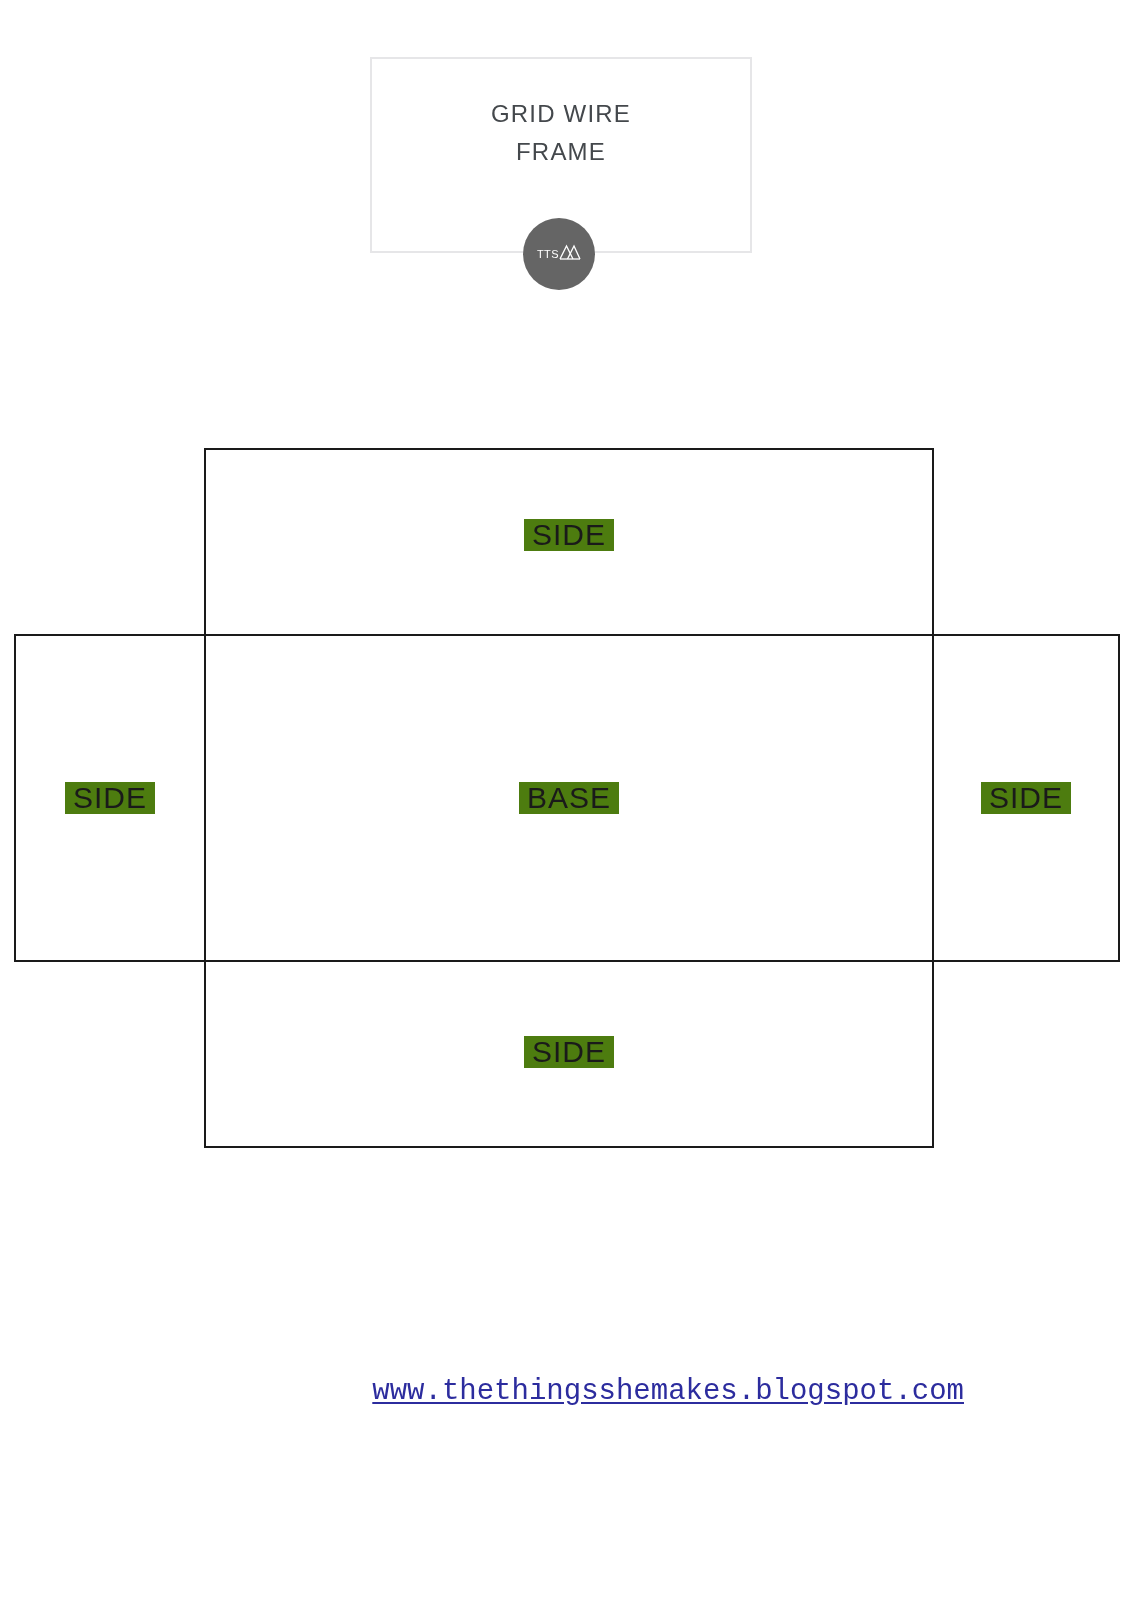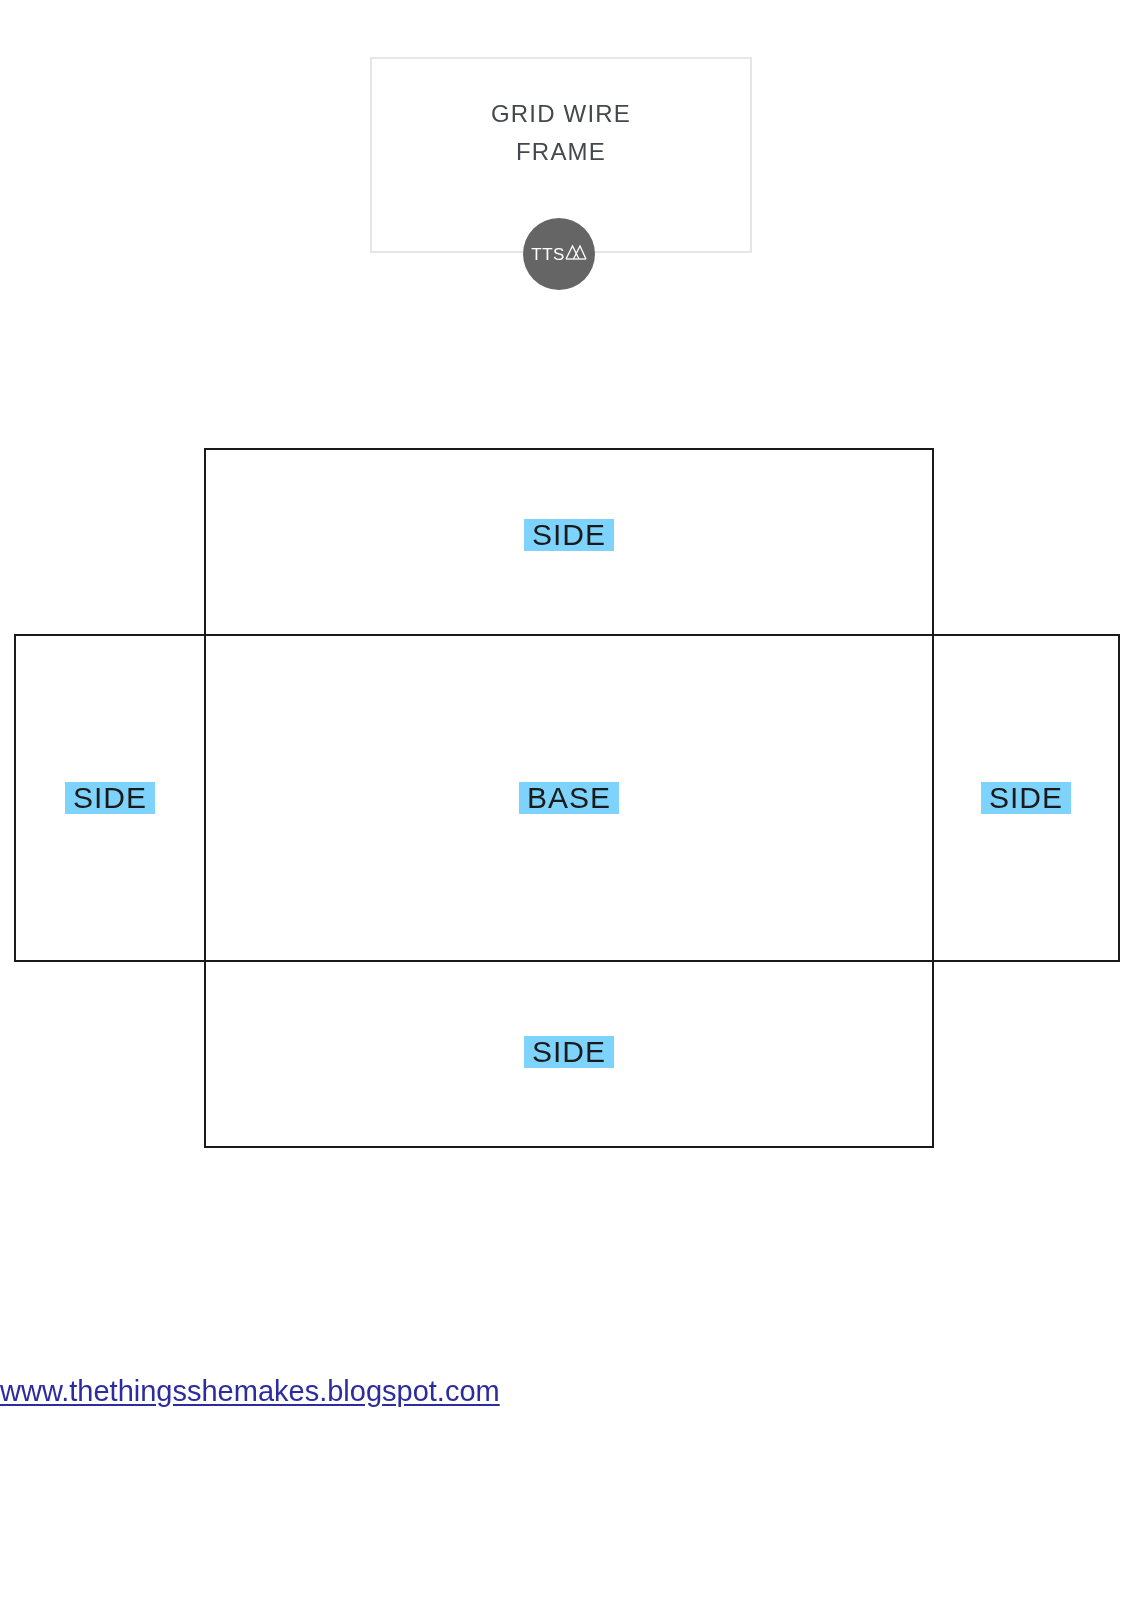--- a/index.html
+++ b/index.html
@@ -60,21 +60,21 @@
     justify-content: center;
   }
   .logo-inner {
     display: flex;
     align-items: center;
     justify-content: center;
     gap: 0px;
   }
   .logo-text {
     color: #ffffff;
-    font-size: 17px;
+    font-size: 11px;
     letter-spacing: 0.4px;
     line-height: 17px;
     font-weight: 400;
   }
   .logo-mark {
     display: block;
     margin-left: 0px;
   }
 
   
@@ -94,21 +94,21 @@
     display: flex;
     align-items: center;
     justify-content: center;
   }
   .panel-label {
     color: #1a1a1a;
     font-size: 30px;
     letter-spacing: 1px;
     line-height: 32px;
     font-weight: 400;
-    background: #7dd3fc;
+    background: #4d7c0f;
     padding: 0 8px;
   }
 
   
   .panel-side-top  { left: 204px;  top: 448px;  width: 730px; height: 188px; }
   
   .panel-side-left { left: 14px;   top: 634px;  width: 192px; height: 328px; }
   
   .panel-base      { left: 204px;  top: 634px;  width: 730px; height: 328px; text-align: center; }
   
@@ -119,21 +119,22 @@
   
   .panel-side-top .panel-label    { transform: translateY(-7px); }
   .panel-side-bottom .panel-label { transform: translateY(-2px); }
 
   
   .footer-link {
     position: absolute;
     left: 0;
     top: 1375px;
     width: 964px;
-    text-align: left;
+    text-align: right;
+    font-family: Liberation Mono, monospace;
   }
   .footer-link a {
     color: #2c2c9e;
     font-size: 29px;
     letter-spacing: 0px;
     text-decoration: underline;
     text-underline-offset: 3px;
   }
 </style>
 </head>

